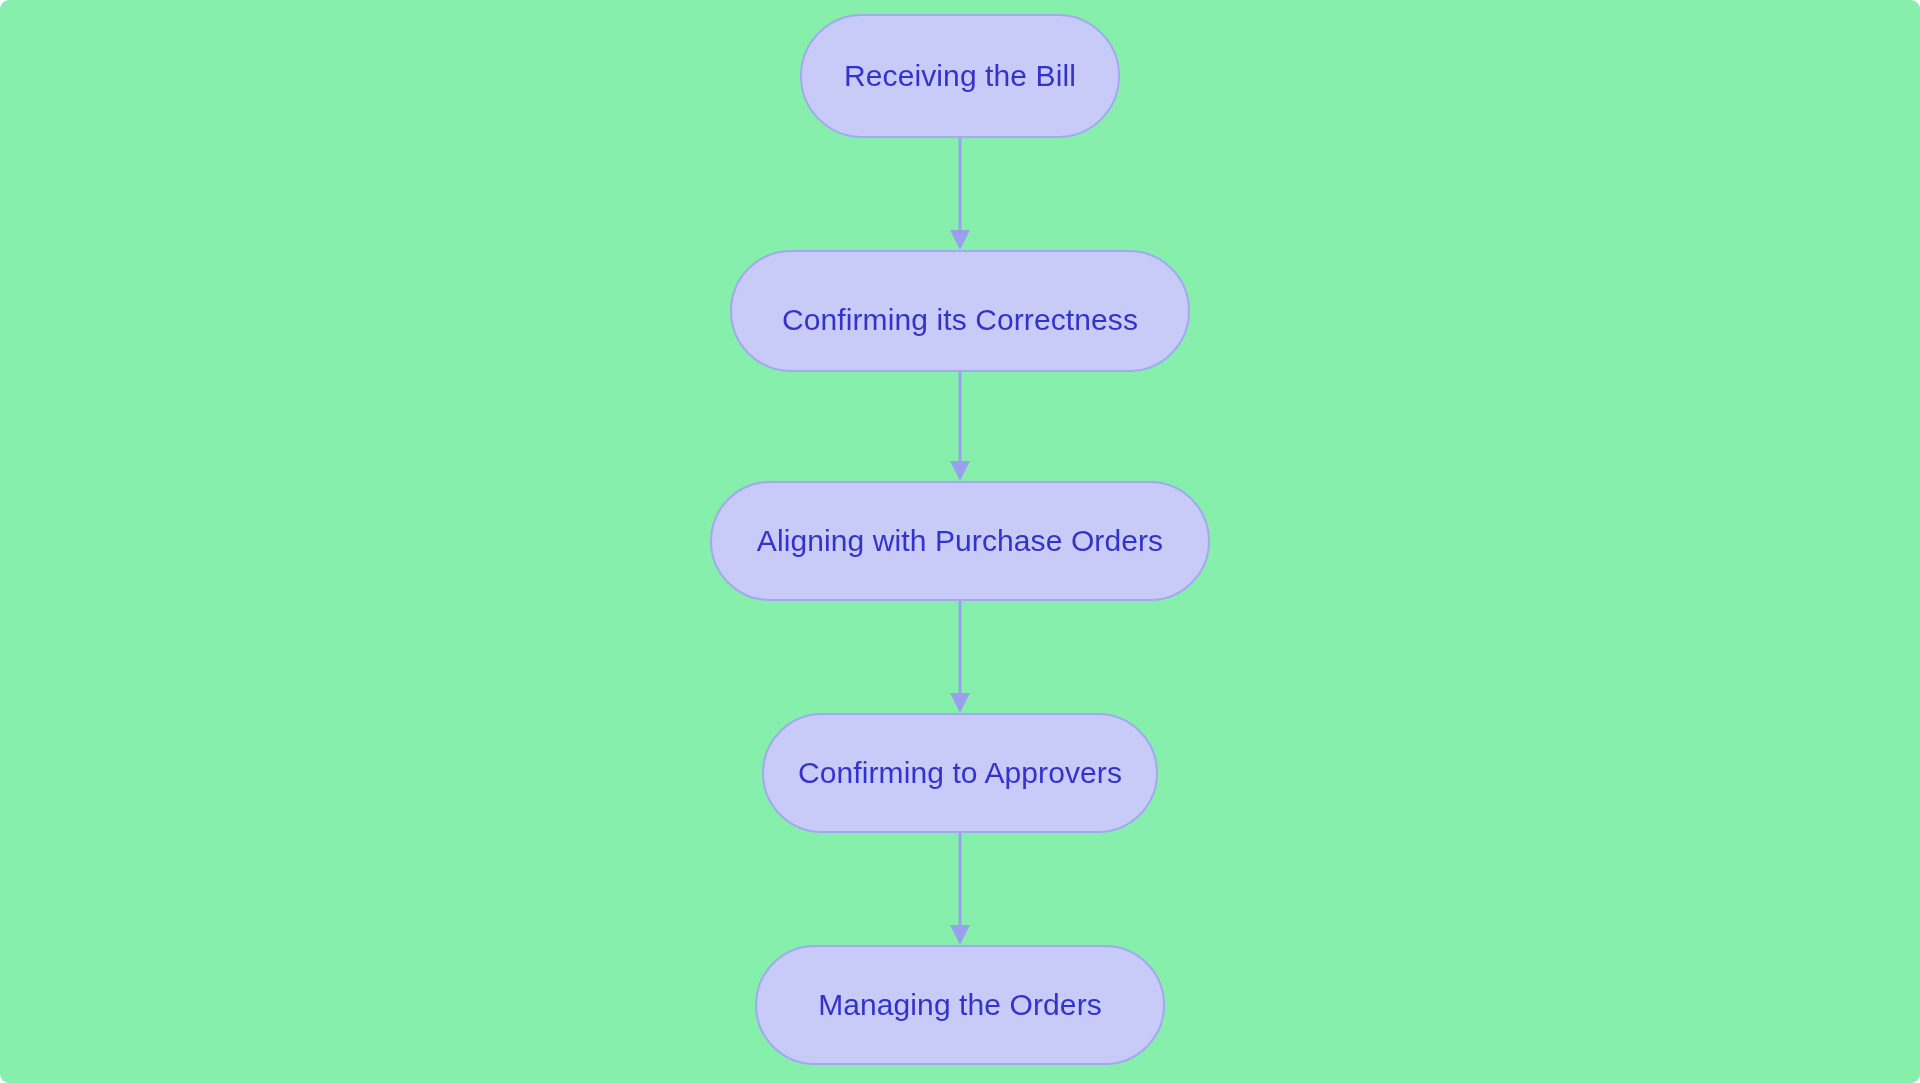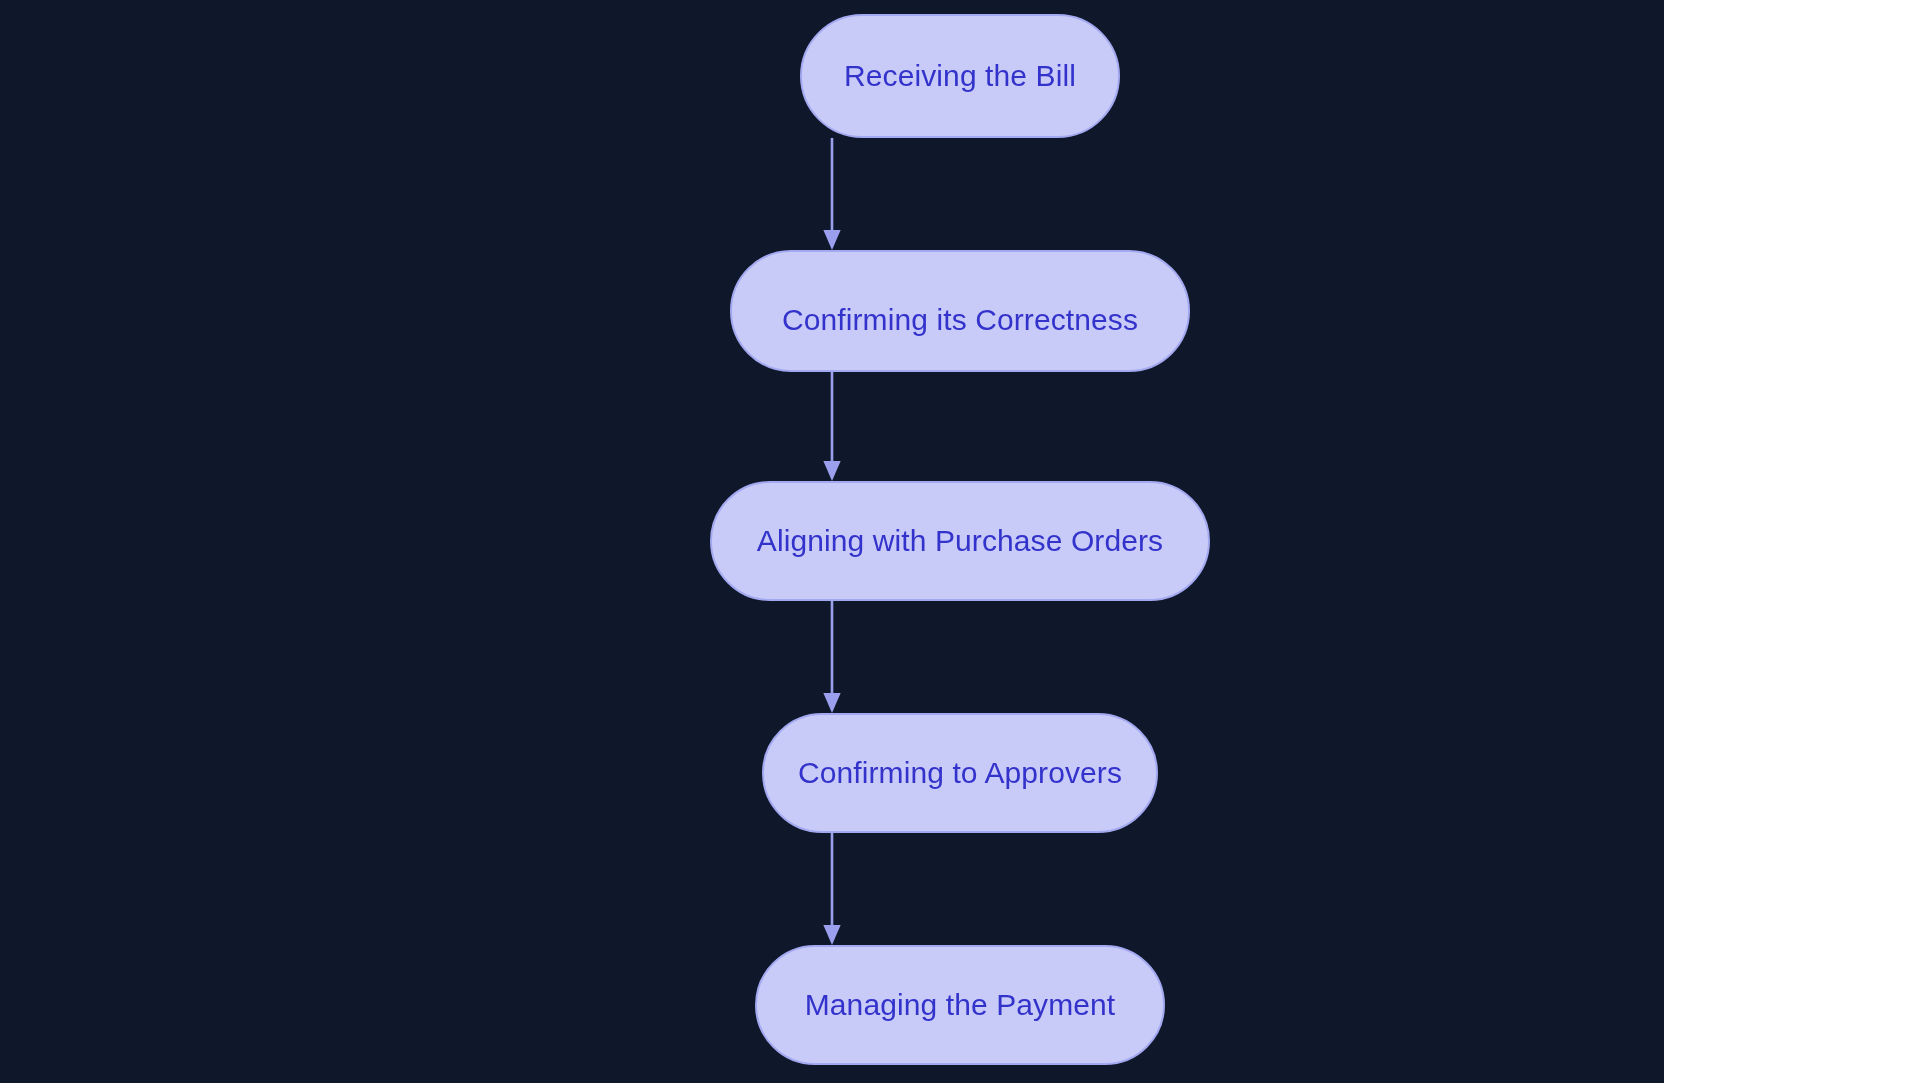--- a/index.html
+++ b/index.html
@@ -8,24 +8,25 @@
     padding: 0;
     background: #ffffff;
   }
 
   body {
     font-family: "Liberation Sans", sans-serif;
   }
 
   #flowchart-canvas {
     position: relative;
-    width: 1664px;
+    width: 1920px;
     height: 1083px;
-    background: #0f172a;
+    background: #86efac;
     overflow: hidden;
+    border-radius: 9px;
   }
 
   
   .connector-layer {
     position: absolute;
     inset: 0;
     width: 100%;
     height: 100%;
   }
 
@@ -86,17 +87,17 @@
       <div class="node" style="left: 730px; top: 250px; width: 460px; height: 122px; background: rgb(200, 203, 248); border-color: rgb(163, 169, 240); border-radius: 61px;">
         <span class="node-label" style="color: rgb(51, 51, 204); margin-top: 18px;">Confirming its Correctness</span>
       </div>
       <div class="node" style="left: 710px; top: 481px; width: 500px; height: 120px; background: rgb(200, 203, 248); border-color: rgb(163, 169, 240); border-radius: 60px;">
         <span class="node-label" style="color: rgb(51, 51, 204);">Aligning with Purchase Orders</span>
       </div>
       <div class="node" style="left: 762px; top: 713px; width: 396px; height: 120px; background: rgb(200, 203, 248); border-color: rgb(163, 169, 240); border-radius: 60px;">
         <span class="node-label" style="color: rgb(51, 51, 204);">Confirming to Approvers</span>
       </div>
       <div class="node" style="left: 755px; top: 945px; width: 410px; height: 120px; background: rgb(200, 203, 248); border-color: rgb(163, 169, 240); border-radius: 60px;">
-        <span class="node-label" style="color: rgb(51, 51, 204);">Managing the Payment</span>
+        <span class="node-label" style="color: rgb(51, 51, 204);">Managing the Orders</span>
       </div>
     </div>
 
 </div>
 
 </body></html>

